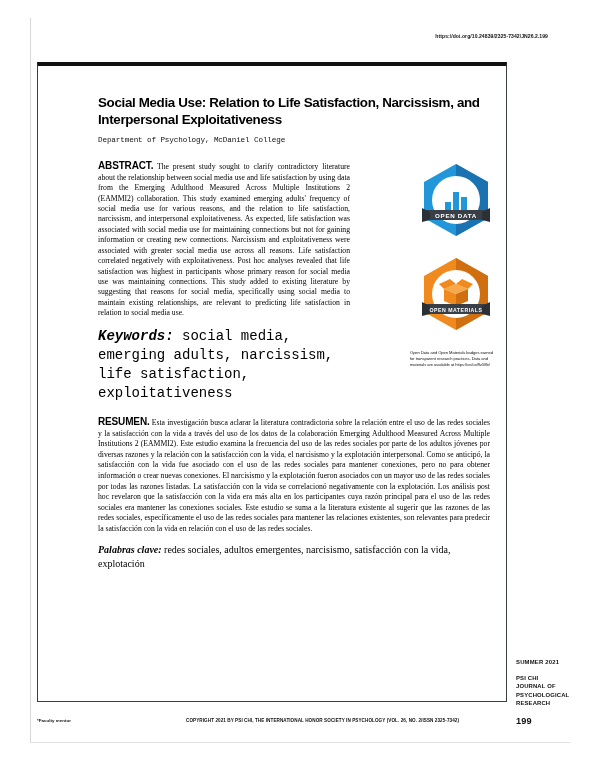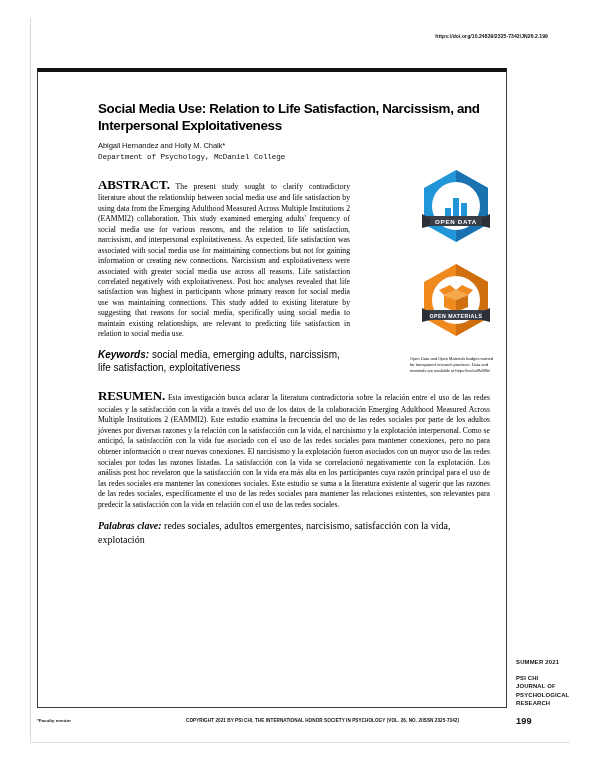--- a/index.html
+++ b/index.html
@@ -55,21 +55,20 @@
   .abstract-box {
     position: absolute;
     left: 37px;
     top: 62px;
     width: 470px;
     height: 640px;
     box-sizing: border-box;
     border: 0.8px solid #3a3f45;
     border-top: 4px solid #111;
     background: #fff;
-    margin-top: 6px;
   }
 
   .box-inner {
     position: absolute;
     left: 0; top: 0; right: 0; bottom: 0;
     padding: 28px 18px 10px 60px;
     box-sizing: border-box;
   }
 
   
@@ -109,28 +108,28 @@
   }
   .para {
     font-family: "Liberation Serif", serif;
     font-size: 7.7px;
     line-height: 1.355;
     text-align: justify;
     color: #000;
     margin: 0 0 8px 0;
   }
   .para b.lead {
-    font-family: Liberation Serif, serif;
-    font-weight: 700;
-    font-size: 13px;
+    font-family: Liberation Sans, sans-serif;
+    font-weight: 700;
+    font-size: 10px;
     letter-spacing: -0.15px;
   }
   .keywords {
-    font-family: Liberation Sans, sans-serif;
-    font-size: 10px;
+    font-family: Liberation Mono, monospace;
+    font-size: 14px;
     line-height: 1.36;
     color: #000;
     margin: 2px 0 12px 0;
     width: 252px;
   }
   .keywords em {
     font-weight: 700;
     font-style: italic;
   }
 
@@ -239,21 +238,20 @@
 
   <div class="page-edge-left"></div>
   <div class="page-edge-bottom"></div>
 
   <div class="doi">https://doi.org/10.24839/2325-7342/JN26.2.199</div>
 
   <div class="abstract-box">
     <div class="box-inner">
 
       <div class="title">Social Media Use: Relation to Life Satisfaction, Narcissism, and Interpersonal Exploitativeness</div>
-      <div class="authors">Abigail Hernandez and Holly M. Chalk*</div>
       <div class="affil">Department of Psychology, McDaniel College</div>
 
       <div class="abs-wrap">
         <div class="abs-col">
           <p class="para"><b class="lead">ABSTRACT.</b><span> The present study sought to clarify contradictory literature about the relationship between social media use and life satisfaction by using data from the Emerging Adulthood Measured Across Multiple Institutions 2 (EAMMI2) collaboration. This study examined emerging adults' frequency of social media use for various reasons, and the relation to life satisfaction, narcissism, and interpersonal exploitativeness. As expected, life satisfaction was associated with social media use for maintaining connections but not for gaining information or creating new connections. Narcissism and exploitativeness were associated with greater social media use across all reasons. Life satisfaction correlated negatively with exploitativeness. Post hoc analyses revealed that life satisfaction was highest in participants whose primary reason for social media use was maintaining connections. This study added to existing literature by suggesting that reasons for social media, specifically using social media to maintain existing relationships, are relevant to predicting life satisfaction in relation to social media use.</span></p>
           <p class="keywords"><em>Keywords:</em><span> social media, emerging adults, narcissism, life satisfaction, exploitativeness</span></p>
         </div>
 
         <p class="para resumen"><b class="lead">RESUMEN.</b><span> Esta investigación busca aclarar la literatura contradictoria sobre la relación entre el uso de las redes sociales y la satisfacción con la vida a través del uso de los datos de la colaboración Emerging Adulthood Measured Across Multiple Institutions 2 (EAMMI2). Este estudio examina la frecuencia del uso de las redes sociales por parte de los adultos jóvenes por diversas razones y la relación con la satisfacción con la vida, el narcisismo y la explotación interpersonal. Como se anticipó, la satisfacción con la vida fue asociado con el uso de las redes sociales para mantener conexiones, pero no para obtener información o crear nuevas conexiones. El narcisismo y la explotación fueron asociados con un mayor uso de las redes sociales por todas las razones listadas. La satisfacción con la vida se correlacionó negativamente con la explotación. Los análisis post hoc revelaron que la satisfacción con la vida era más alta en los participantes cuya razón principal para el uso de las redes sociales era mantener las conexiones sociales. Este estudio se suma a la literatura existente al sugerir que las razones de las redes sociales, específicamente el uso de las redes sociales para mantener las relaciones existentes, son relevantes para predecir la satisfacción con la vida en relación con el uso de las redes sociales.</span></p>
 

